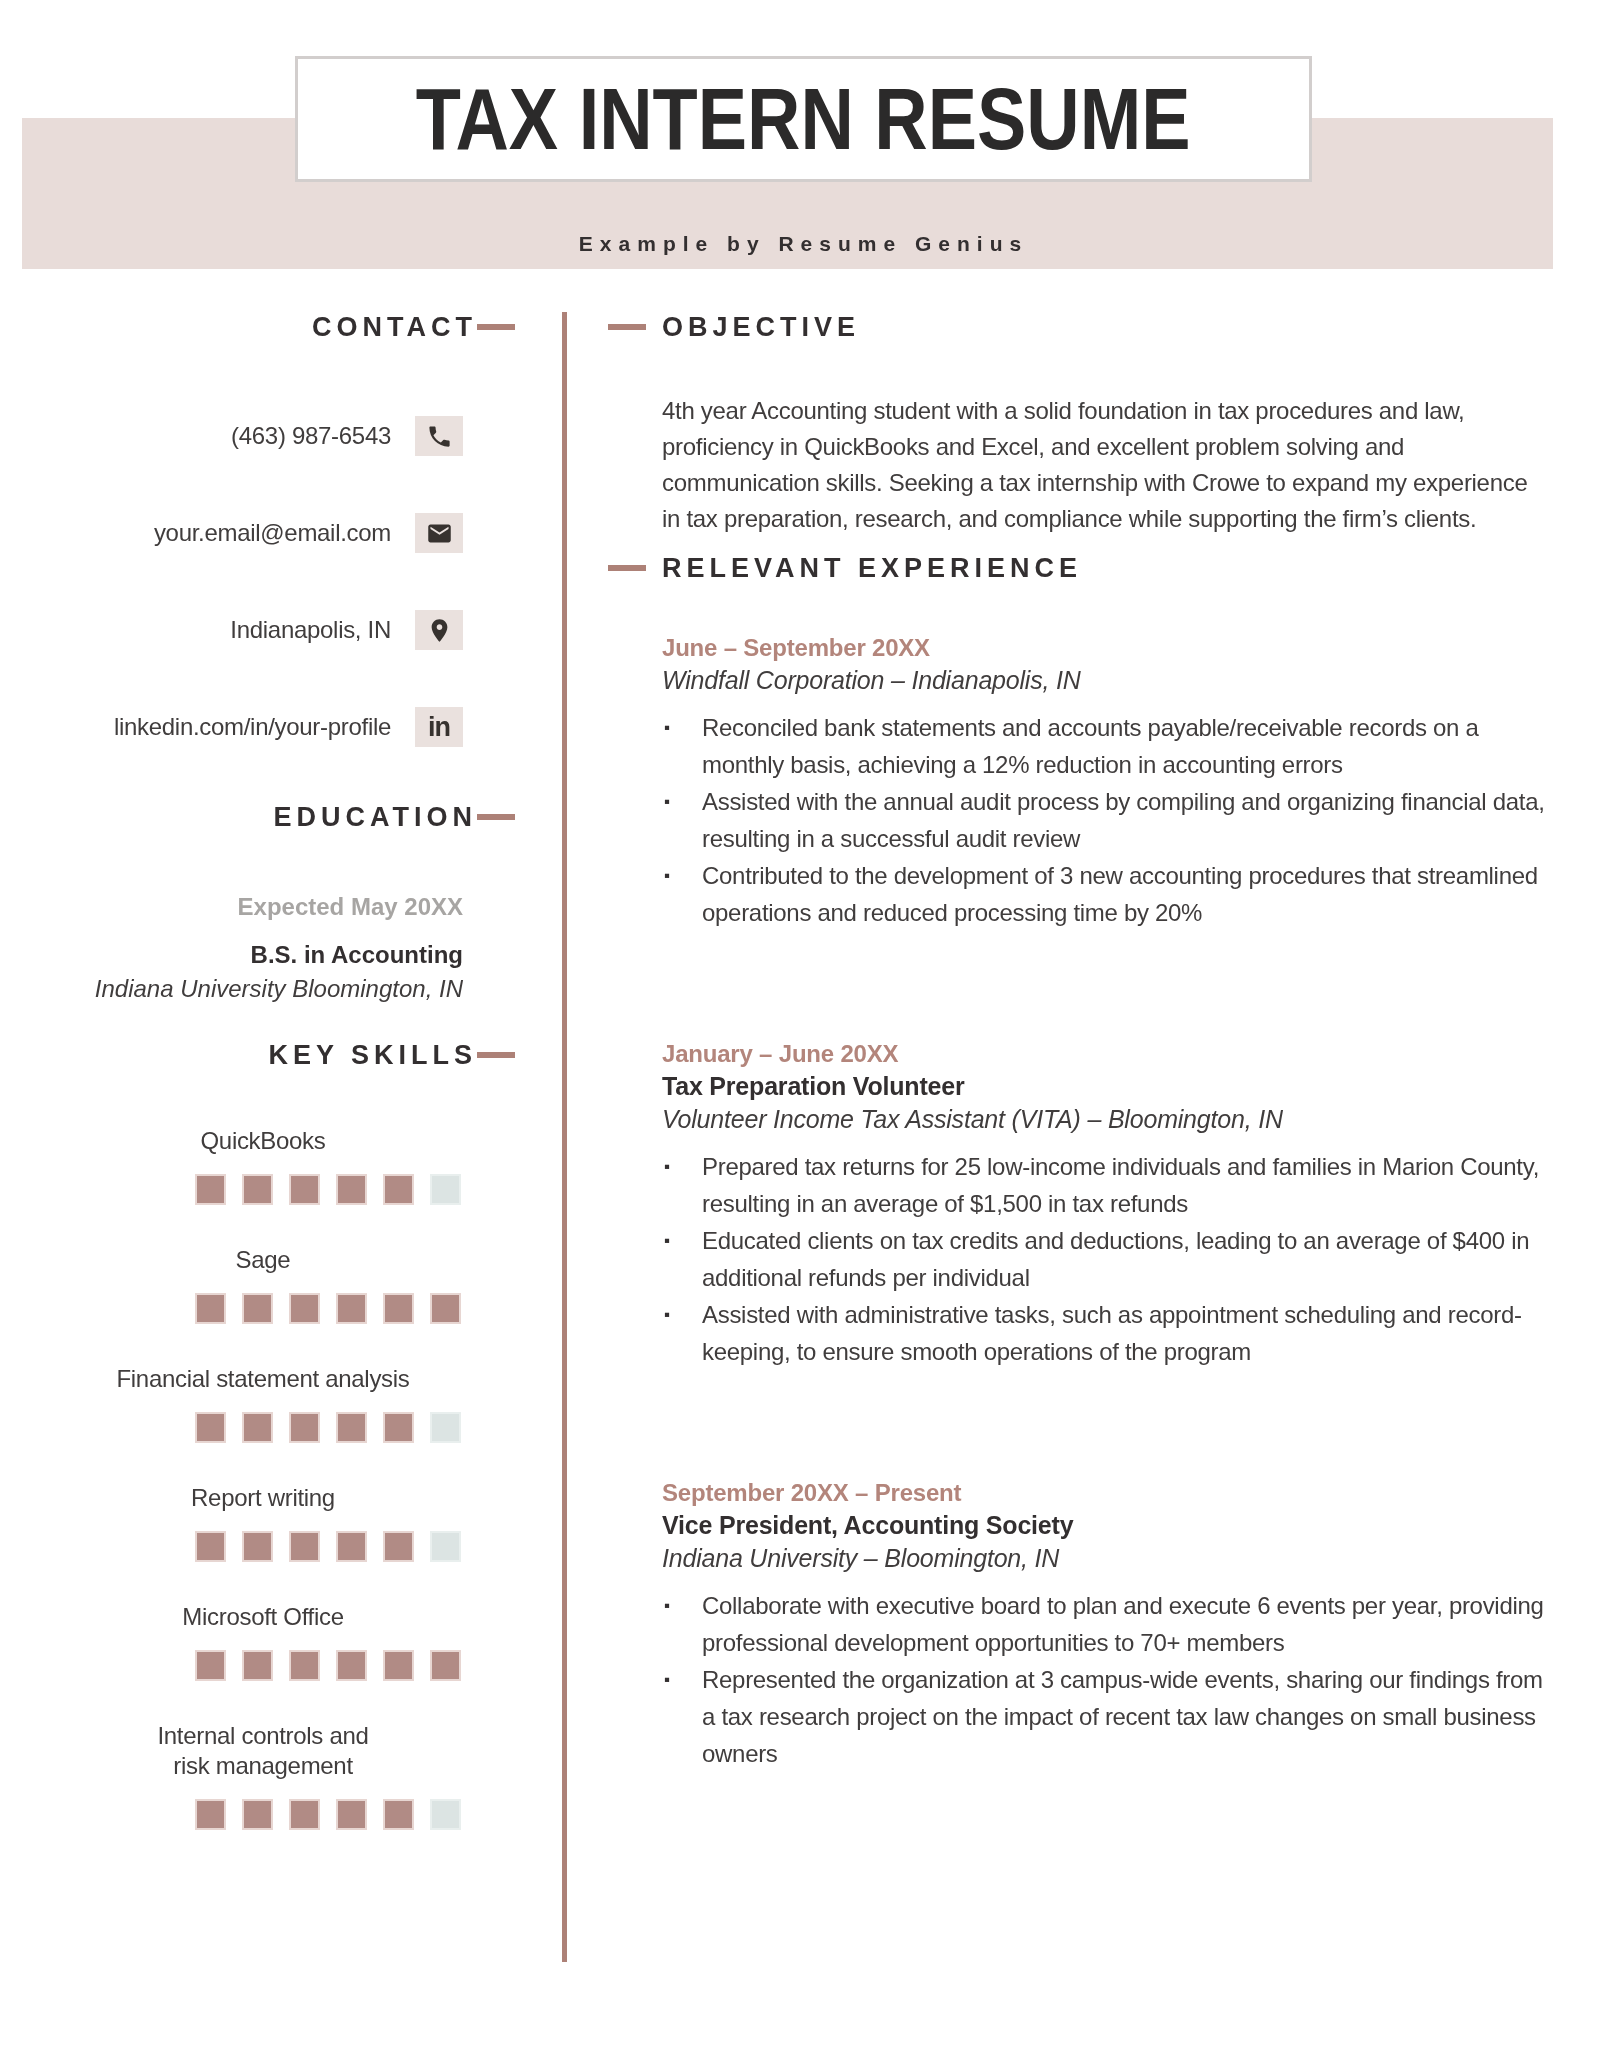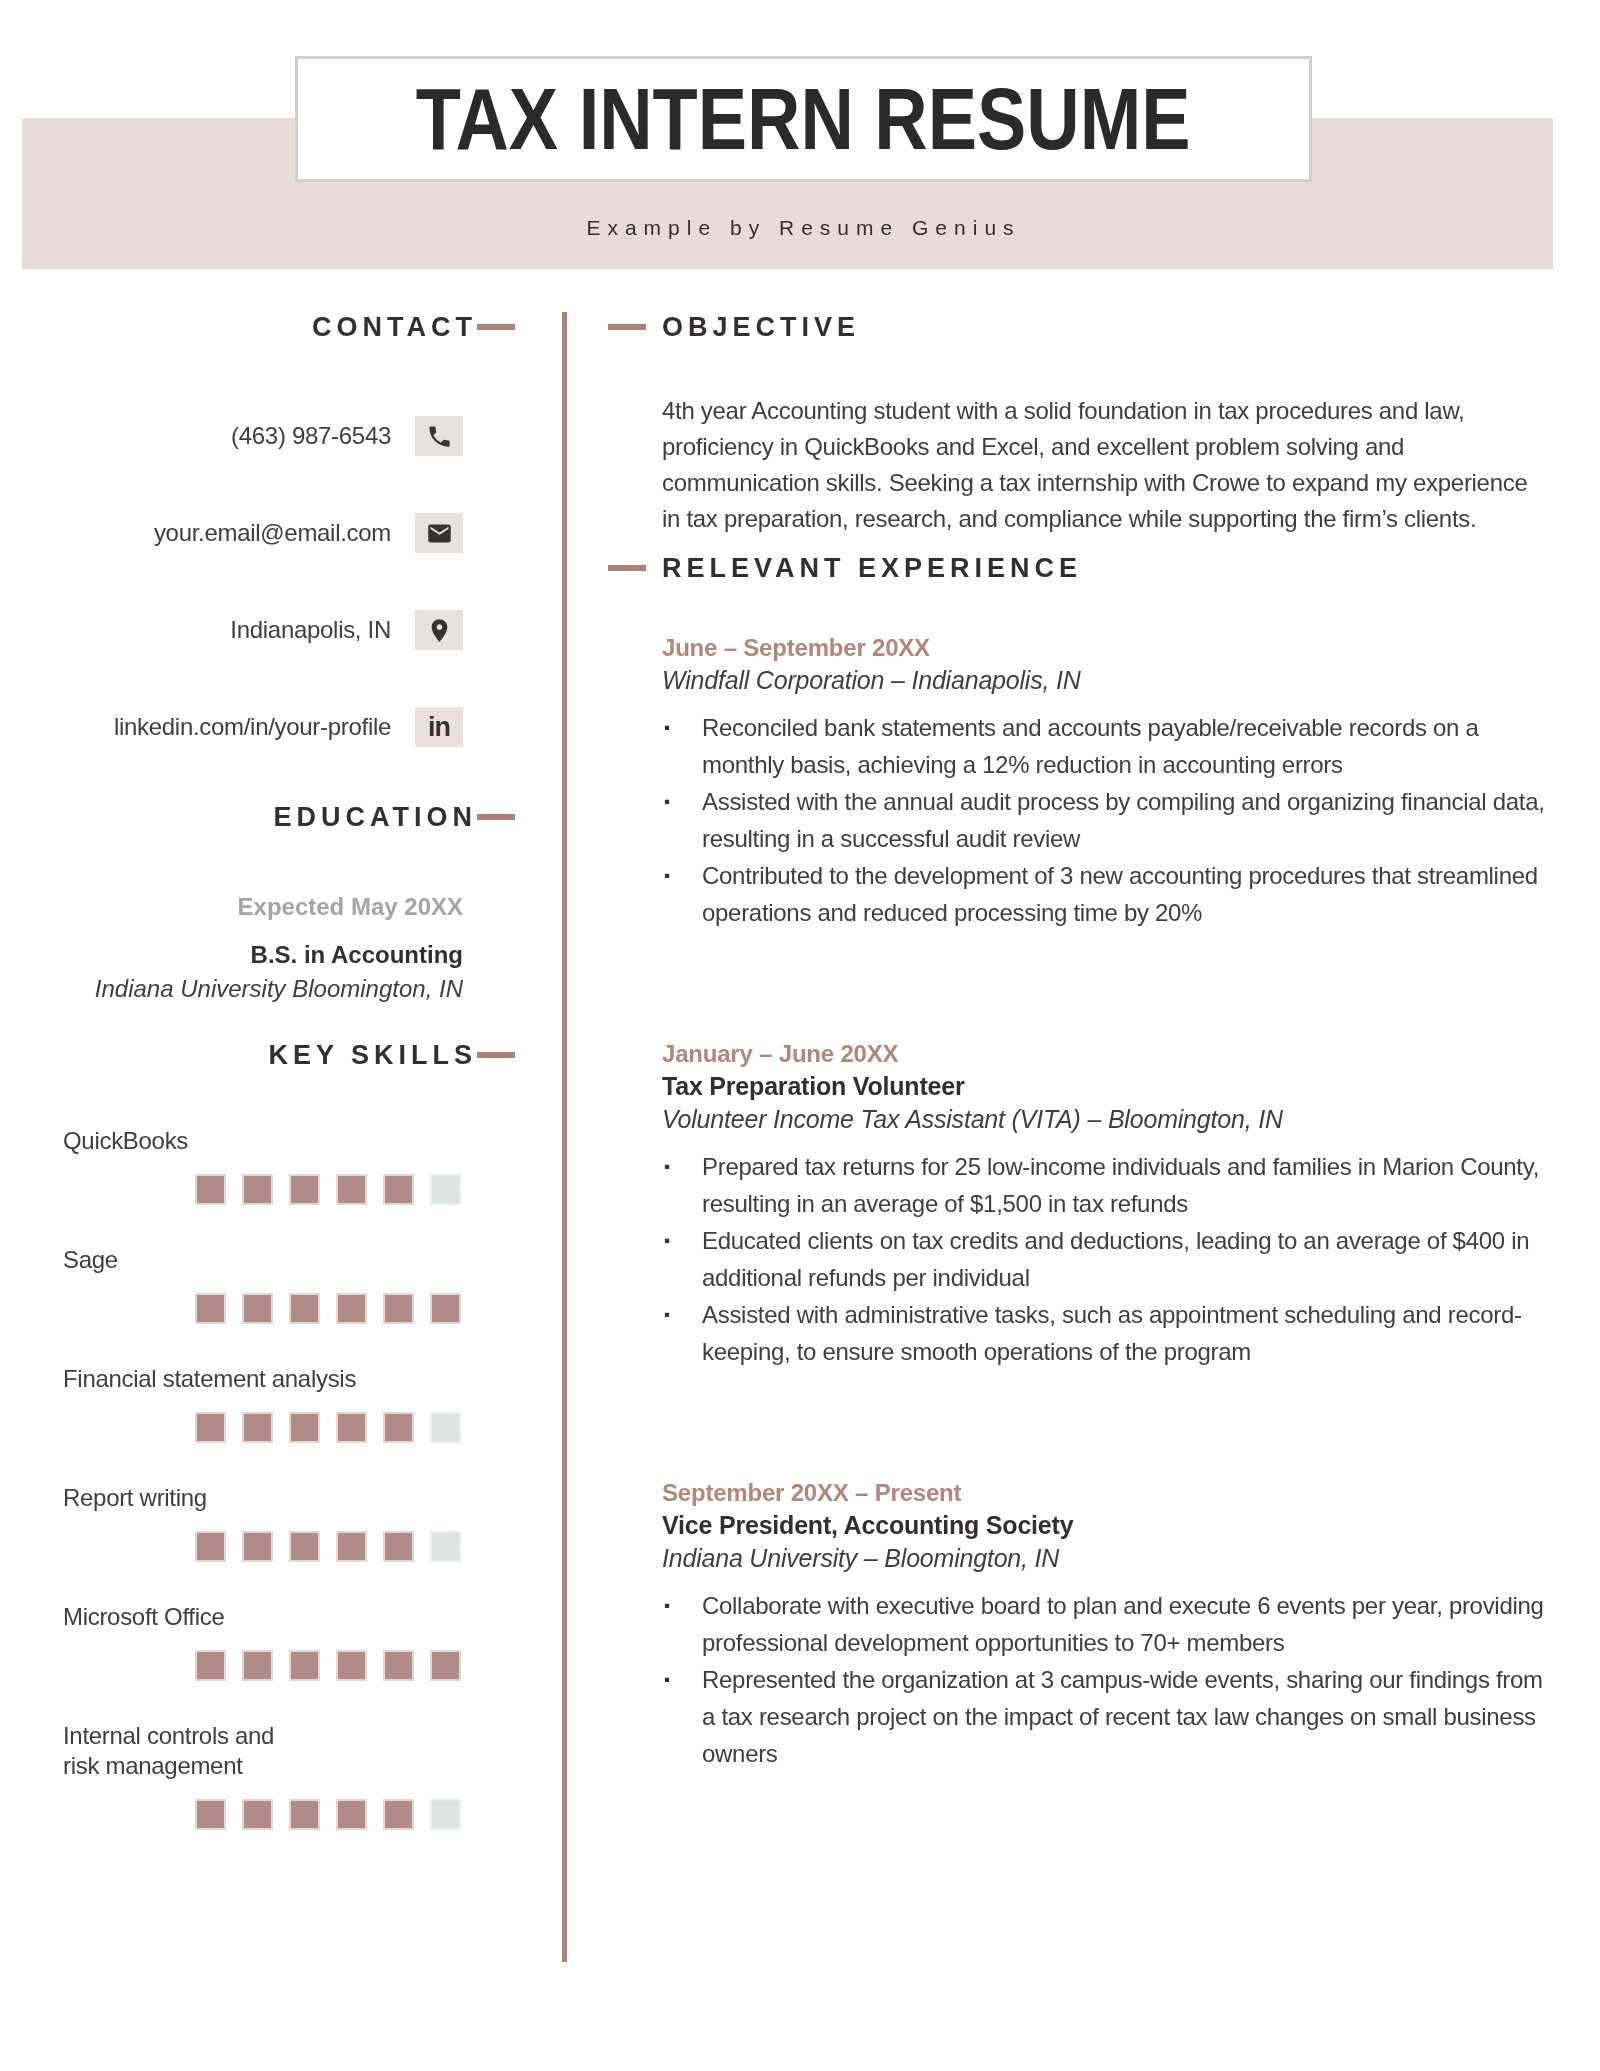--- a/index.html
+++ b/index.html
@@ -6,22 +6,22 @@
   .page{position:relative;width:1600px;height:2071px;background:#fff;overflow:hidden;
         font-family:"Liberation Sans",sans-serif;color:var(--body,#403d3d);}
 
   
   .band{position:absolute;left:22px;top:118px;width:1531px;height:151px;background:var(--band);}
   .title-box{position:absolute;left:295px;top:56px;width:1017px;height:126px;background:#fff;
              border:3px solid var(--box-border);box-sizing:border-box;
              display:flex;align-items:center;justify-content:center;}
   .page-title{font-size:88px;font-weight:700;color:var(--title);white-space:nowrap;
               letter-spacing:0px;transform:scaleX(0.84);transform-origin:center;}
-  .subtitle{position:absolute;left:295px;top:216px;width:1017px;text-align:center;
-            font-size:21px;font-weight:400;letter-spacing:7px;color:var(--heading);}
+  .subtitle{position:absolute;left:295px;top:232px;width:1017px;text-align:center;
+            font-size:21px;font-weight:700;letter-spacing:7px;color:var(--heading);}
 
   
   .divider{position:absolute;left:562px;top:312px;width:5px;height:1650px;background:var(--accent);}
   .sidebar{position:absolute;left:63px;top:310px;width:400px;}
   .main{position:absolute;left:608px;top:310px;width:930px;}
 
   
   .side-heading{display:flex;justify-content:flex-end;align-items:center;gap:0;
                 margin-right:-52px;height:34px;}
   .main-heading{display:flex;align-items:center;gap:16px;height:34px;}
@@ -43,21 +43,21 @@
   .edu-date{margin-top:57px;font-size:24px;font-weight:700;color:var(--muted);
             text-align:right;line-height:32px;}
   .edu-degree{margin-top:15px;font-size:24px;font-weight:700;color:var(--heading);
               text-align:right;line-height:34px;}
   .edu-school{font-size:24px;font-style:italic;text-align:right;line-height:34px;color:var(--body);}
 
   
   .skills-heading{margin-top:32px;}
   .skills-list{margin-top:54px;}
   .skill{margin-bottom:40px;}
-  .skill-label{font-size:24px;line-height:30px;text-align:left;white-space:pre-line;
+  .skill-label{font-size:24px;line-height:30px;text-align:center;white-space:pre-line;
                letter-spacing:-0.3px;color:var(--body);}
   .skill-squares{display:flex;justify-content:flex-end;gap:16px;margin-top:18px;margin-right:2px;}
   .sq{width:27px;height:27px;box-sizing:content-box;}
   .sq.filled{background:var(--skill-filled);border:2px solid var(--skill-filled-border);}
   .sq.empty{background:var(--skill-empty);border:2px solid var(--skill-empty-border);}
 
   
   .objective-text{margin-left:54px;margin-top:49px;width:885px;font-size:24px;line-height:36px;
                   letter-spacing:-0.3px;color:var(--body);}
   .exp-heading{margin-top:14px;}

